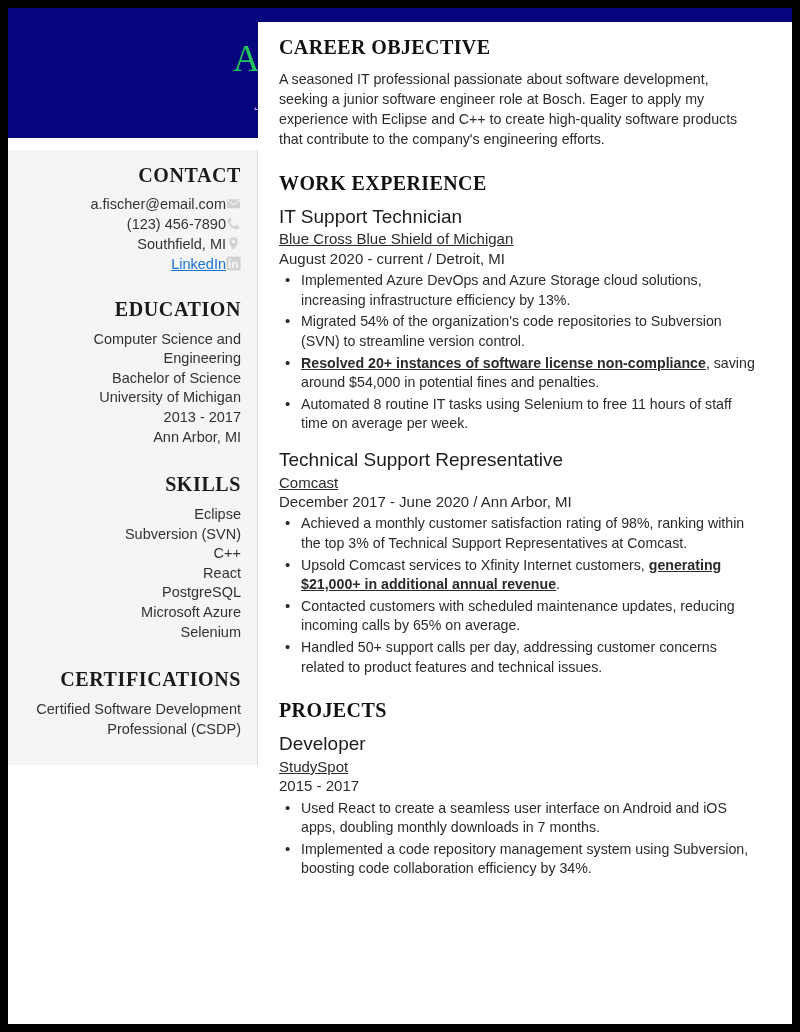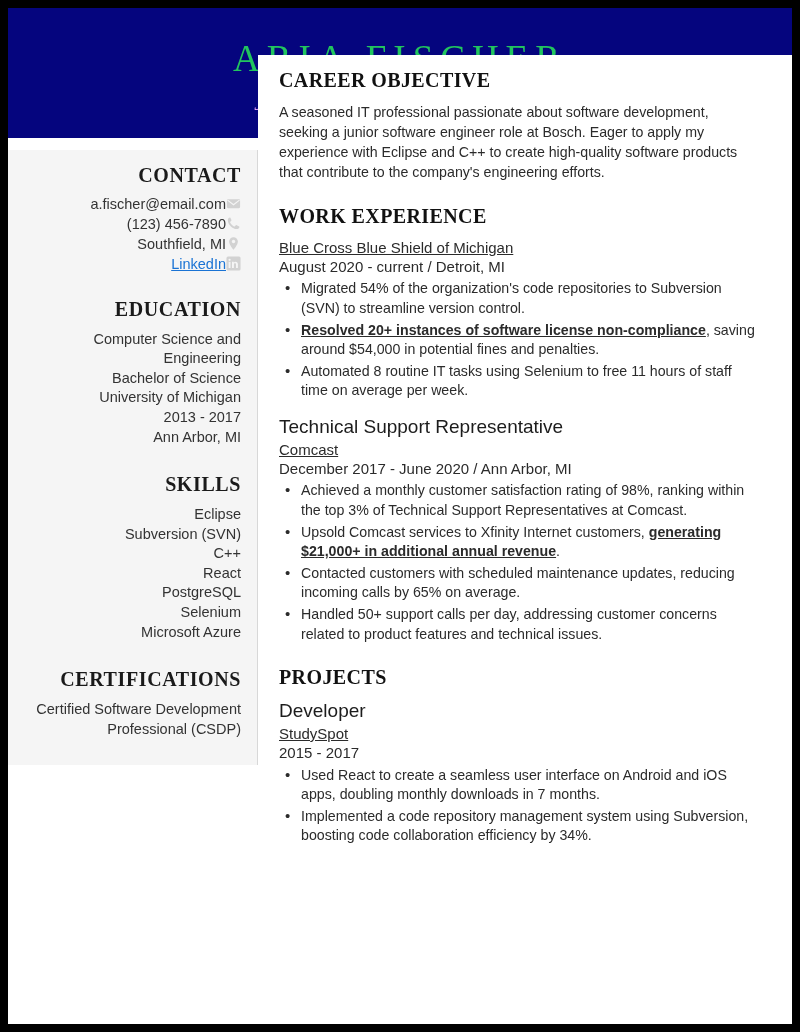--- a/index.html
+++ b/index.html
@@ -238,22 +238,22 @@
       </div>
 
       <div class="side-block">
         <div class="side-heading">SKILLS</div>
         <div id="skills-list">
             <div class="side-line">Eclipse</div>
             <div class="side-line">Subversion (SVN)</div>
             <div class="side-line">C++</div>
             <div class="side-line">React</div>
             <div class="side-line">PostgreSQL</div>
+            <div class="side-line">Microsoft Azure</div>
             <div class="side-line">Selenium</div>
-            <div class="side-line">Microsoft Azure</div>
           </div>
       </div>
 
       <div class="side-block">
         <div class="side-heading">CERTIFICATIONS</div>
         <div id="certifications-list">
             <div class="side-line">Certified Software Development Professional (CSDP)</div>
           </div>
       </div>
 
@@ -263,23 +263,25 @@
 
       <div class="section">
         <div class="main-heading">CAREER OBJECTIVE</div>
         <div class="objective-text">A seasoned IT professional passionate about software development, seeking a junior software engineer role at Bosch. Eager to apply my experience with Eclipse and C++ to create high-quality software products that contribute to the company's engineering efforts.</div>
       </div>
 
       <div class="section">
         <div class="main-heading">WORK EXPERIENCE</div>
         <div id="work-list">
             <div class="job">
+              <div class="job-title">IT Support Technician</div>
               <div class="job-company">Blue Cross Blue Shield of Michigan</div>
               <div class="job-meta">August 2020 - current  /  Detroit, MI</div>
               <ul class="bullets">
+                <li>Implemented Azure DevOps and Azure Storage cloud solutions, increasing infrastructure efficiency by 13%.</li>
                 <li>Migrated 54% of the organization's code repositories to Subversion (SVN) to streamline version control.</li>
                 <li><span class="emph">Resolved 20+ instances of software license non-compliance</span>, saving around $54,000 in potential fines and penalties.</li>
                 <li>Automated 8 routine IT tasks using Selenium to free 11 hours of staff time on average per week.</li>
               </ul>
             </div>
             <div class="job">
               <div class="job-title">Technical Support Representative</div>
               <div class="job-company">Comcast</div>
               <div class="job-meta">December 2017 - June 2020  /  Ann Arbor, MI</div>
               <ul class="bullets">

